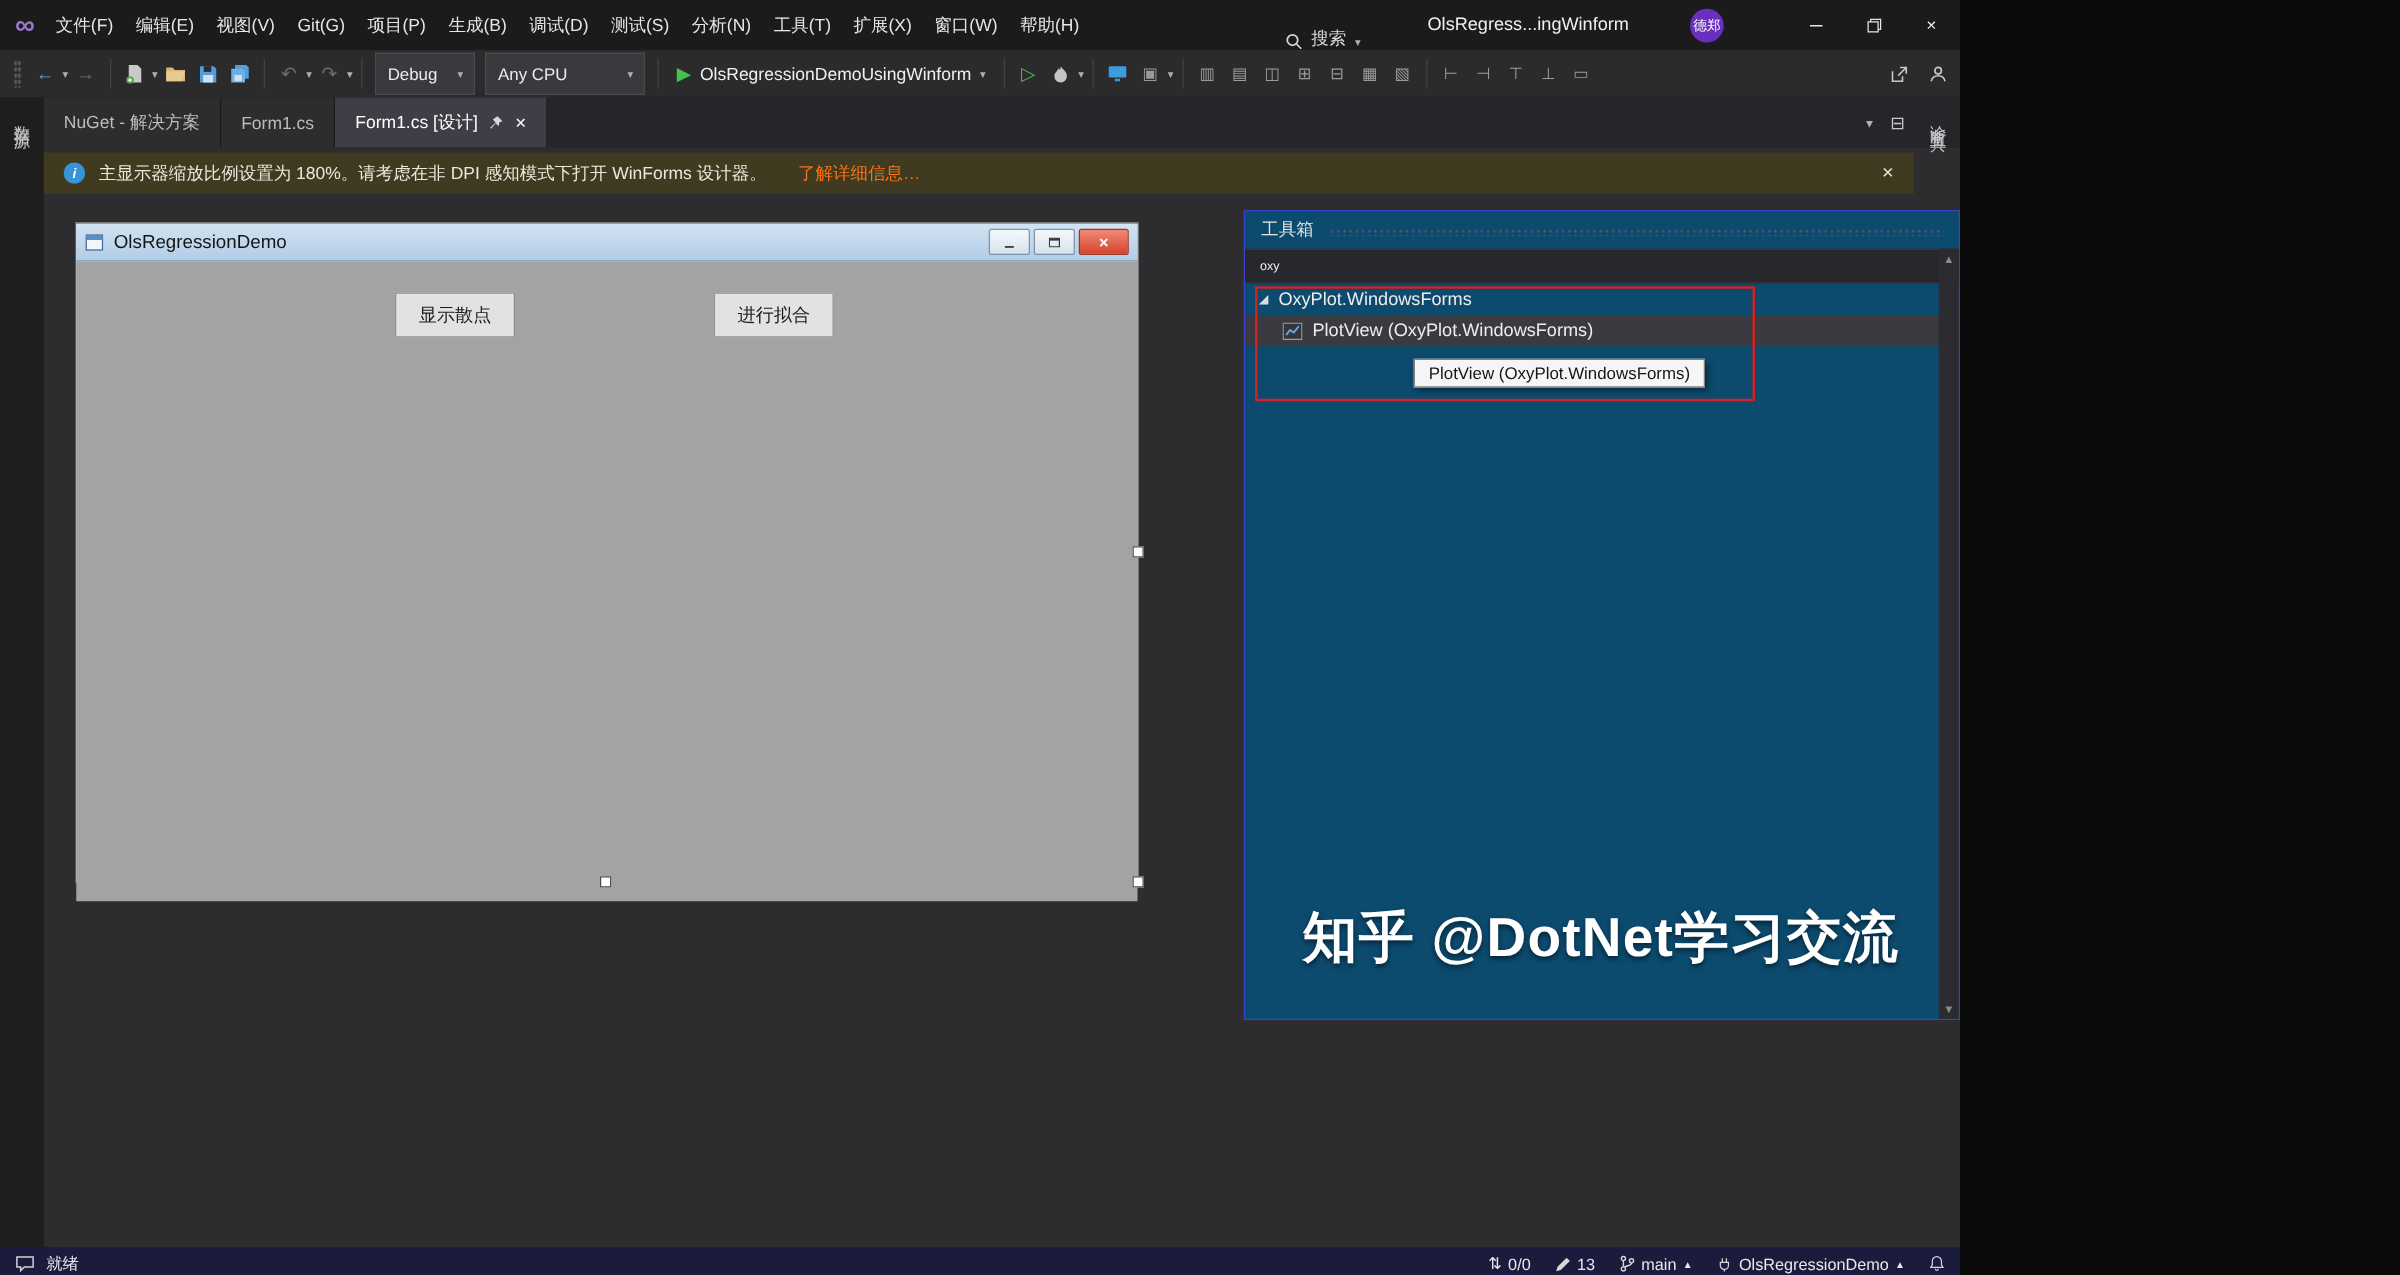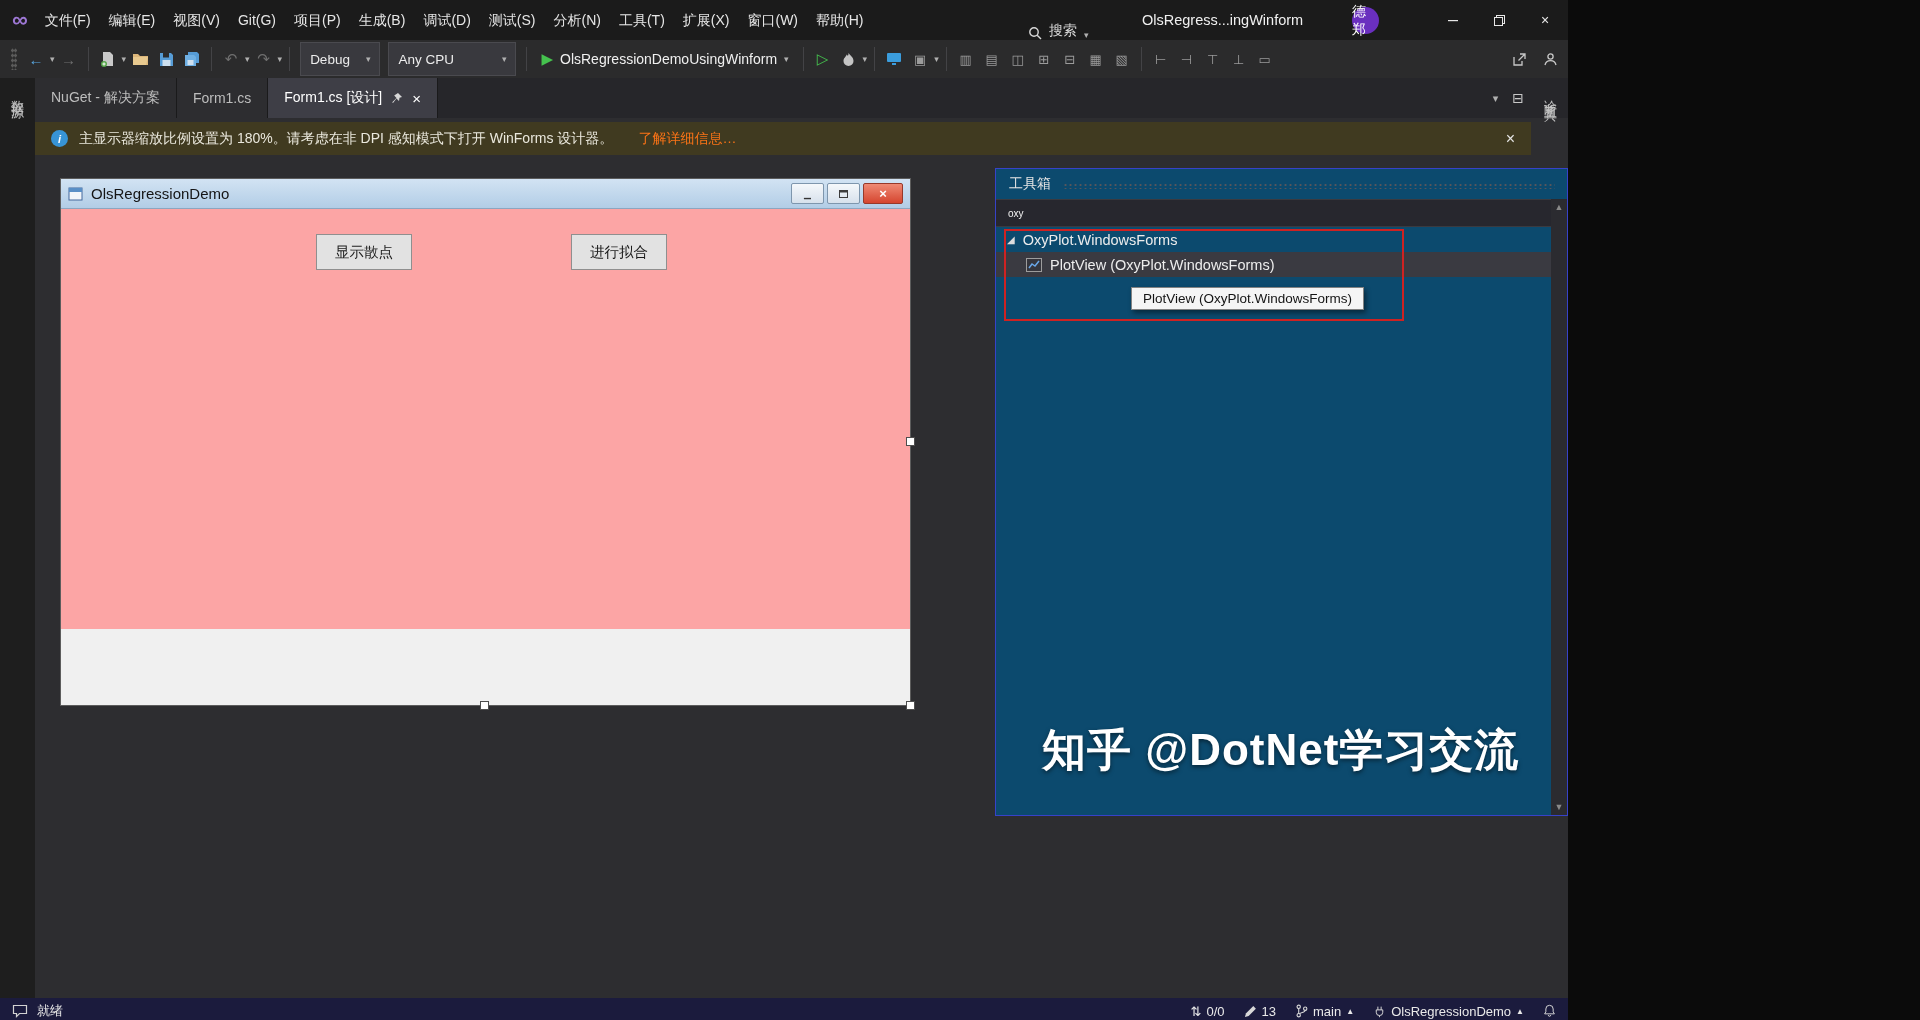--- a/index.html
+++ b/index.html
@@ -10,21 +10,21 @@
   .outside { position:absolute; left:1568px; top:0; width:352px; height:1020px; background:#0b0b0b; }
 
   
   .titlebar { position:absolute; left:0; top:0; width:1568px; height:40px; background:#1b1b1b;
     display:flex; align-items:center; color:#e6e6e6; font-size:14px; }
   .logo { margin:0 8px 0 12px; color:#9d77d4; font-size:22px; font-weight:bold; font-style:italic; }
   .menu-item { padding:0 9px; line-height:40px; white-space:nowrap; cursor:default; }
   .search-box { position:absolute; left:1028px; top:0; height:40px; display:flex; align-items:flex-end; gap:7px; color:#d8d8d8; }
   .win-title { position:absolute; left:1142px; top:0; line-height:40px; color:#f0f0f0; font-size:14.5px; white-space:nowrap; }
   .badge { position:absolute; left:1352px; top:7px; width:27px; height:27px; border-radius:50%;
-    background:#6a2fbf; color:#fff; font-size:14px; display:flex; align-items:center; justify-content:center; }
+    background:#6a2fbf; color:#fff; font-size:11px; display:flex; align-items:center; justify-content:center; }
   .win-controls { position:absolute; right:0; top:0; display:flex; }
   .win-btn { width:46px; height:40px; display:flex; align-items:center; justify-content:center; color:#e8e8e8; font-size:14px; }
   .caret { font-size:9px; color:#b0b0b0; }
 
   
   .toolbar { position:absolute; left:0; top:40px; width:1568px; height:38px; background:#2b2b2c;
     display:flex; align-items:center; padding-left:6px; gap:2px; color:#c8c8c8; }
   .grip { width:6px; height:22px; margin:0 5px;
     background-image:radial-gradient(#5b5b5b 1px, transparent 1.3px); background-size:3px 5px; }
   .tb-icon { min-width:24px; height:26px; display:flex; align-items:center; justify-content:center; font-size:15px; }
@@ -64,21 +64,21 @@
   .form-win { position:absolute; left:60px; top:178px; width:851px; height:528px; background:#f0f0f0;
     border:1px solid #5c5c5c; z-index:2; }
   .form-titlebar { height:30px; background:linear-gradient(#d2e3f3,#b2cde6); display:flex; align-items:center;
     padding:0 7px; border-bottom:1px solid #8ca6c0; }
   .form-title { font-size:15px; color:#151515; margin-left:8px; }
   .form-controls { margin-left:auto; display:flex; gap:3px; }
   .fbtn { width:33px; height:21px; border:1px solid #7e96ad; border-radius:2px;
     background:linear-gradient(#f5f8fb,#d7e1ec); display:flex; align-items:center; justify-content:center;
     font-size:9px; color:#333; }
   .fbtn.close { width:40px; background:linear-gradient(#ef8a74,#d5452f); border-color:#97392a; color:#fff; font-size:13px; font-weight:bold; }
-  .form-client { position:relative; height:420px; background:#fca5a5; }
+  .form-client { position:relative; height:512px; background:#a3a3a3; }
   .wf-btn { position:absolute; width:96px; height:36px; background:#e2e2e2; border:1px solid #8f8f8f;
     display:flex; align-items:center; justify-content:center; font-size:14.5px; color:#1b1b1b; }
   .handle { position:absolute; width:9px; height:9px; background:#ffffff; border:1px solid #4d4d4d; z-index:4; }
 
   
   .toolbox { position:absolute; left:995px; top:168px; width:573px; height:648px; background:#0c4a6e;
     border:1px solid #3742c9; z-index:5; }
   .tb-header { height:30px; display:flex; align-items:center; padding-left:13px; color:#e4e4e4; font-size:14px; }
   .tb-dots { flex:1; height:6px; margin:4px 12px 0 12px;
     background-image:radial-gradient(#56565c 1px, transparent 1.3px); background-size:5px 4px; }

